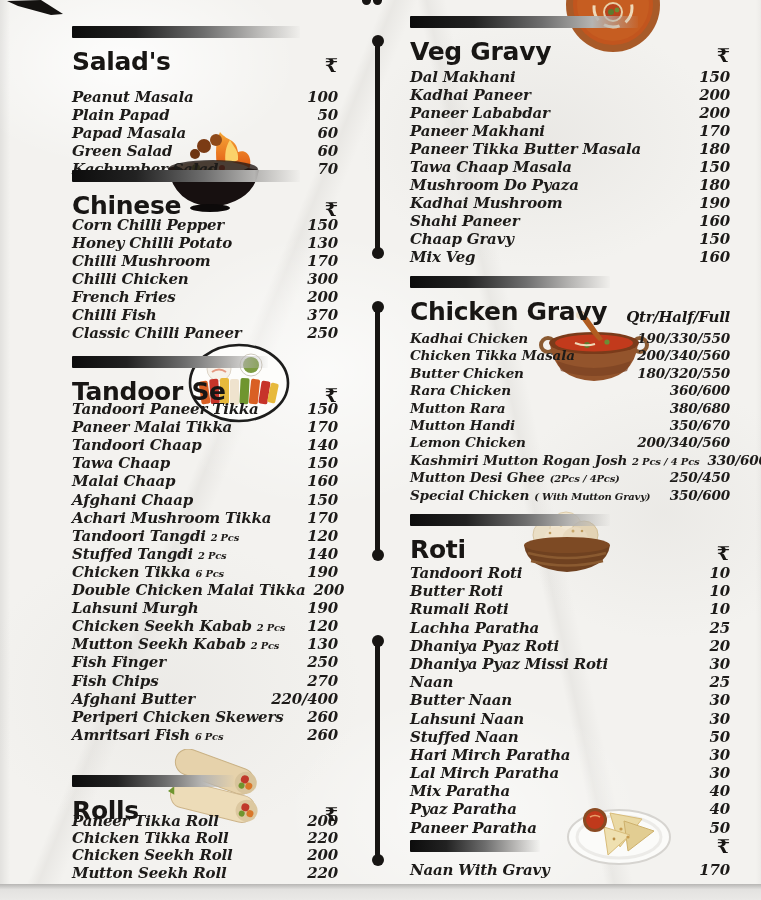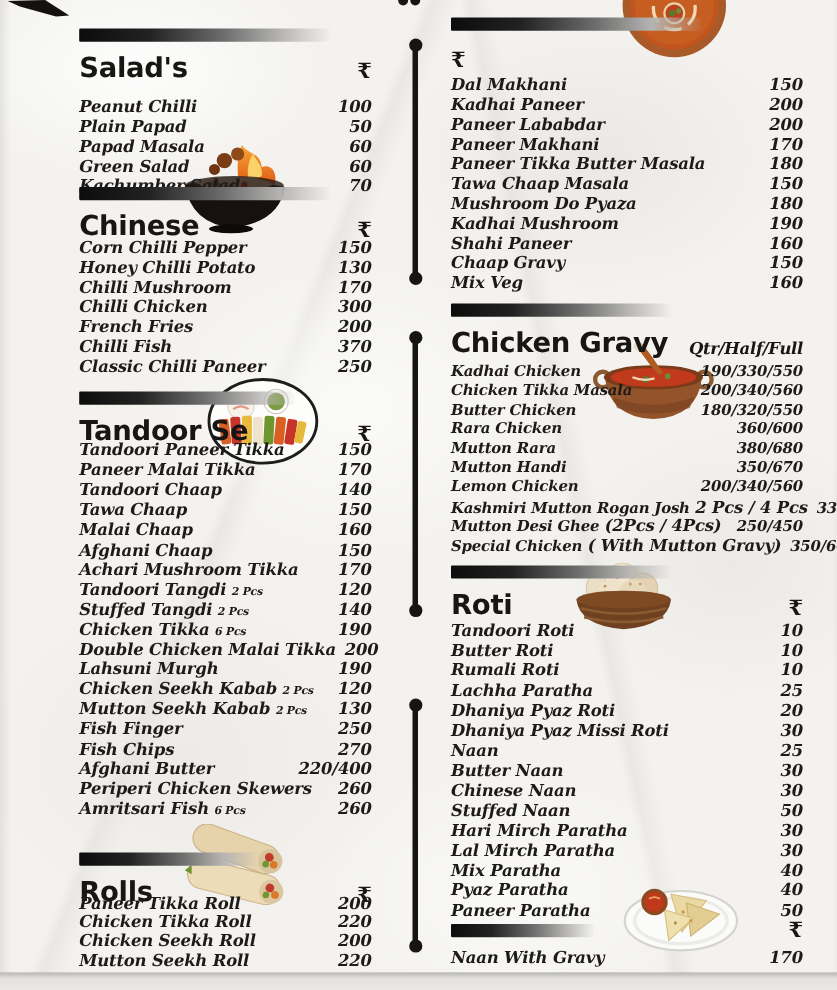--- a/index.html
+++ b/index.html
@@ -52,21 +52,21 @@
   #sec-salads        {top:26px;}  #sec-salads .items{margin-top:12px;}
   #sec-chinese       {top:170px;} #sec-chinese .items{margin-top:-4px;text-align:right;}
   #sec-tandoor-se    {top:356px;} #sec-tandoor-se .items{margin-top:-6px;}
   #sec-tandoor-se .bar{width:196px;} #sec-tandoor-se .row{height:18.1px;align-items:flex-end;}
   #sec-rolls         {top:775px;} #sec-rolls .items{margin-top:-13px;}
   #sec-rolls .bar{width:162px;} #sec-rolls .row{height:17.2px;}
   #sec-veg-gravy     {top:16px;}  #sec-veg-gravy .items{margin-top:2px;}
   #sec-chicken-gravy {top:276px;} #sec-chicken-gravy .items{margin-top:4px;}
   #sec-chicken-gravy .bar{width:200px;}
   #sec-chicken-gravy .row{height:17.4px;font-size:13.6px;}
-  #sec-chicken-gravy .note{font-size:15px;}
+  #sec-chicken-gravy .note{font-size:10px;}
   #sec-roti          {top:514px;} #sec-roti .items{margin-top:0;}
   #sec-roti .bar{width:200px;} #sec-roti .row{height:18.2px;}
   #sec-naan-footer   {top:836px;}
   .footer-head{display:flex;justify-content:space-between;align-items:center;height:20px;}
   .footer-head .bar{width:130px;margin:0;}
   #sec-naan-footer .items{margin-top:5px;}
   
   .dseg{position:absolute;left:375px;width:5px;background:#17151 3;background:#171513;border-radius:3px;}
   .dseg::before,.dseg::after{content:"";position:absolute;left:-3.5px;width:12px;height:12px;
     border-radius:50%;background:#171513;}
@@ -228,21 +228,21 @@
   <div class="col" id="col-left">
       <div class="section" id="sec-salads">
         <div class="bar"></div>
         <div class="title-row">
           <span class="title">Salad's</span>
           <span class="currency">₹</span>
         </div>
         <div class="items">
           <div class="row">
             <span class="nm">
-              <span class="name">Peanut Chilli</span>
+              <span class="name">Peanut Masala</span>
             </span>
             <span class="price">100</span>
           </div>
           <div class="row">
             <span class="nm">
               <span class="name">Plain Papad</span>
             </span>
             <span class="price">50</span>
           </div>
           <div class="row">
@@ -476,20 +476,21 @@
             </span>
             <span class="price">220</span>
           </div>
         </div>
       </div>
     </div>
   <div class="col" id="col-right">
       <div class="section" id="sec-veg-gravy">
         <div class="bar"></div>
         <div class="title-row">
+          <span class="title">Veg Gravy</span>
           <span class="currency">₹</span>
         </div>
         <div class="items">
           <div class="row">
             <span class="nm">
               <span class="name">Dal Makhani</span>
             </span>
             <span class="price">150</span>
           </div>
           <div class="row">
@@ -676,21 +677,21 @@
             <span class="price">25</span>
           </div>
           <div class="row">
             <span class="nm">
               <span class="name">Butter Naan</span>
             </span>
             <span class="price">30</span>
           </div>
           <div class="row">
             <span class="nm">
-              <span class="name">Chinese Naan</span>
+              <span class="name">Lahsuni Naan</span>
             </span>
             <span class="price">30</span>
           </div>
           <div class="row">
             <span class="nm">
               <span class="name">Stuffed Naan</span>
             </span>
             <span class="price">50</span>
           </div>
           <div class="row">

